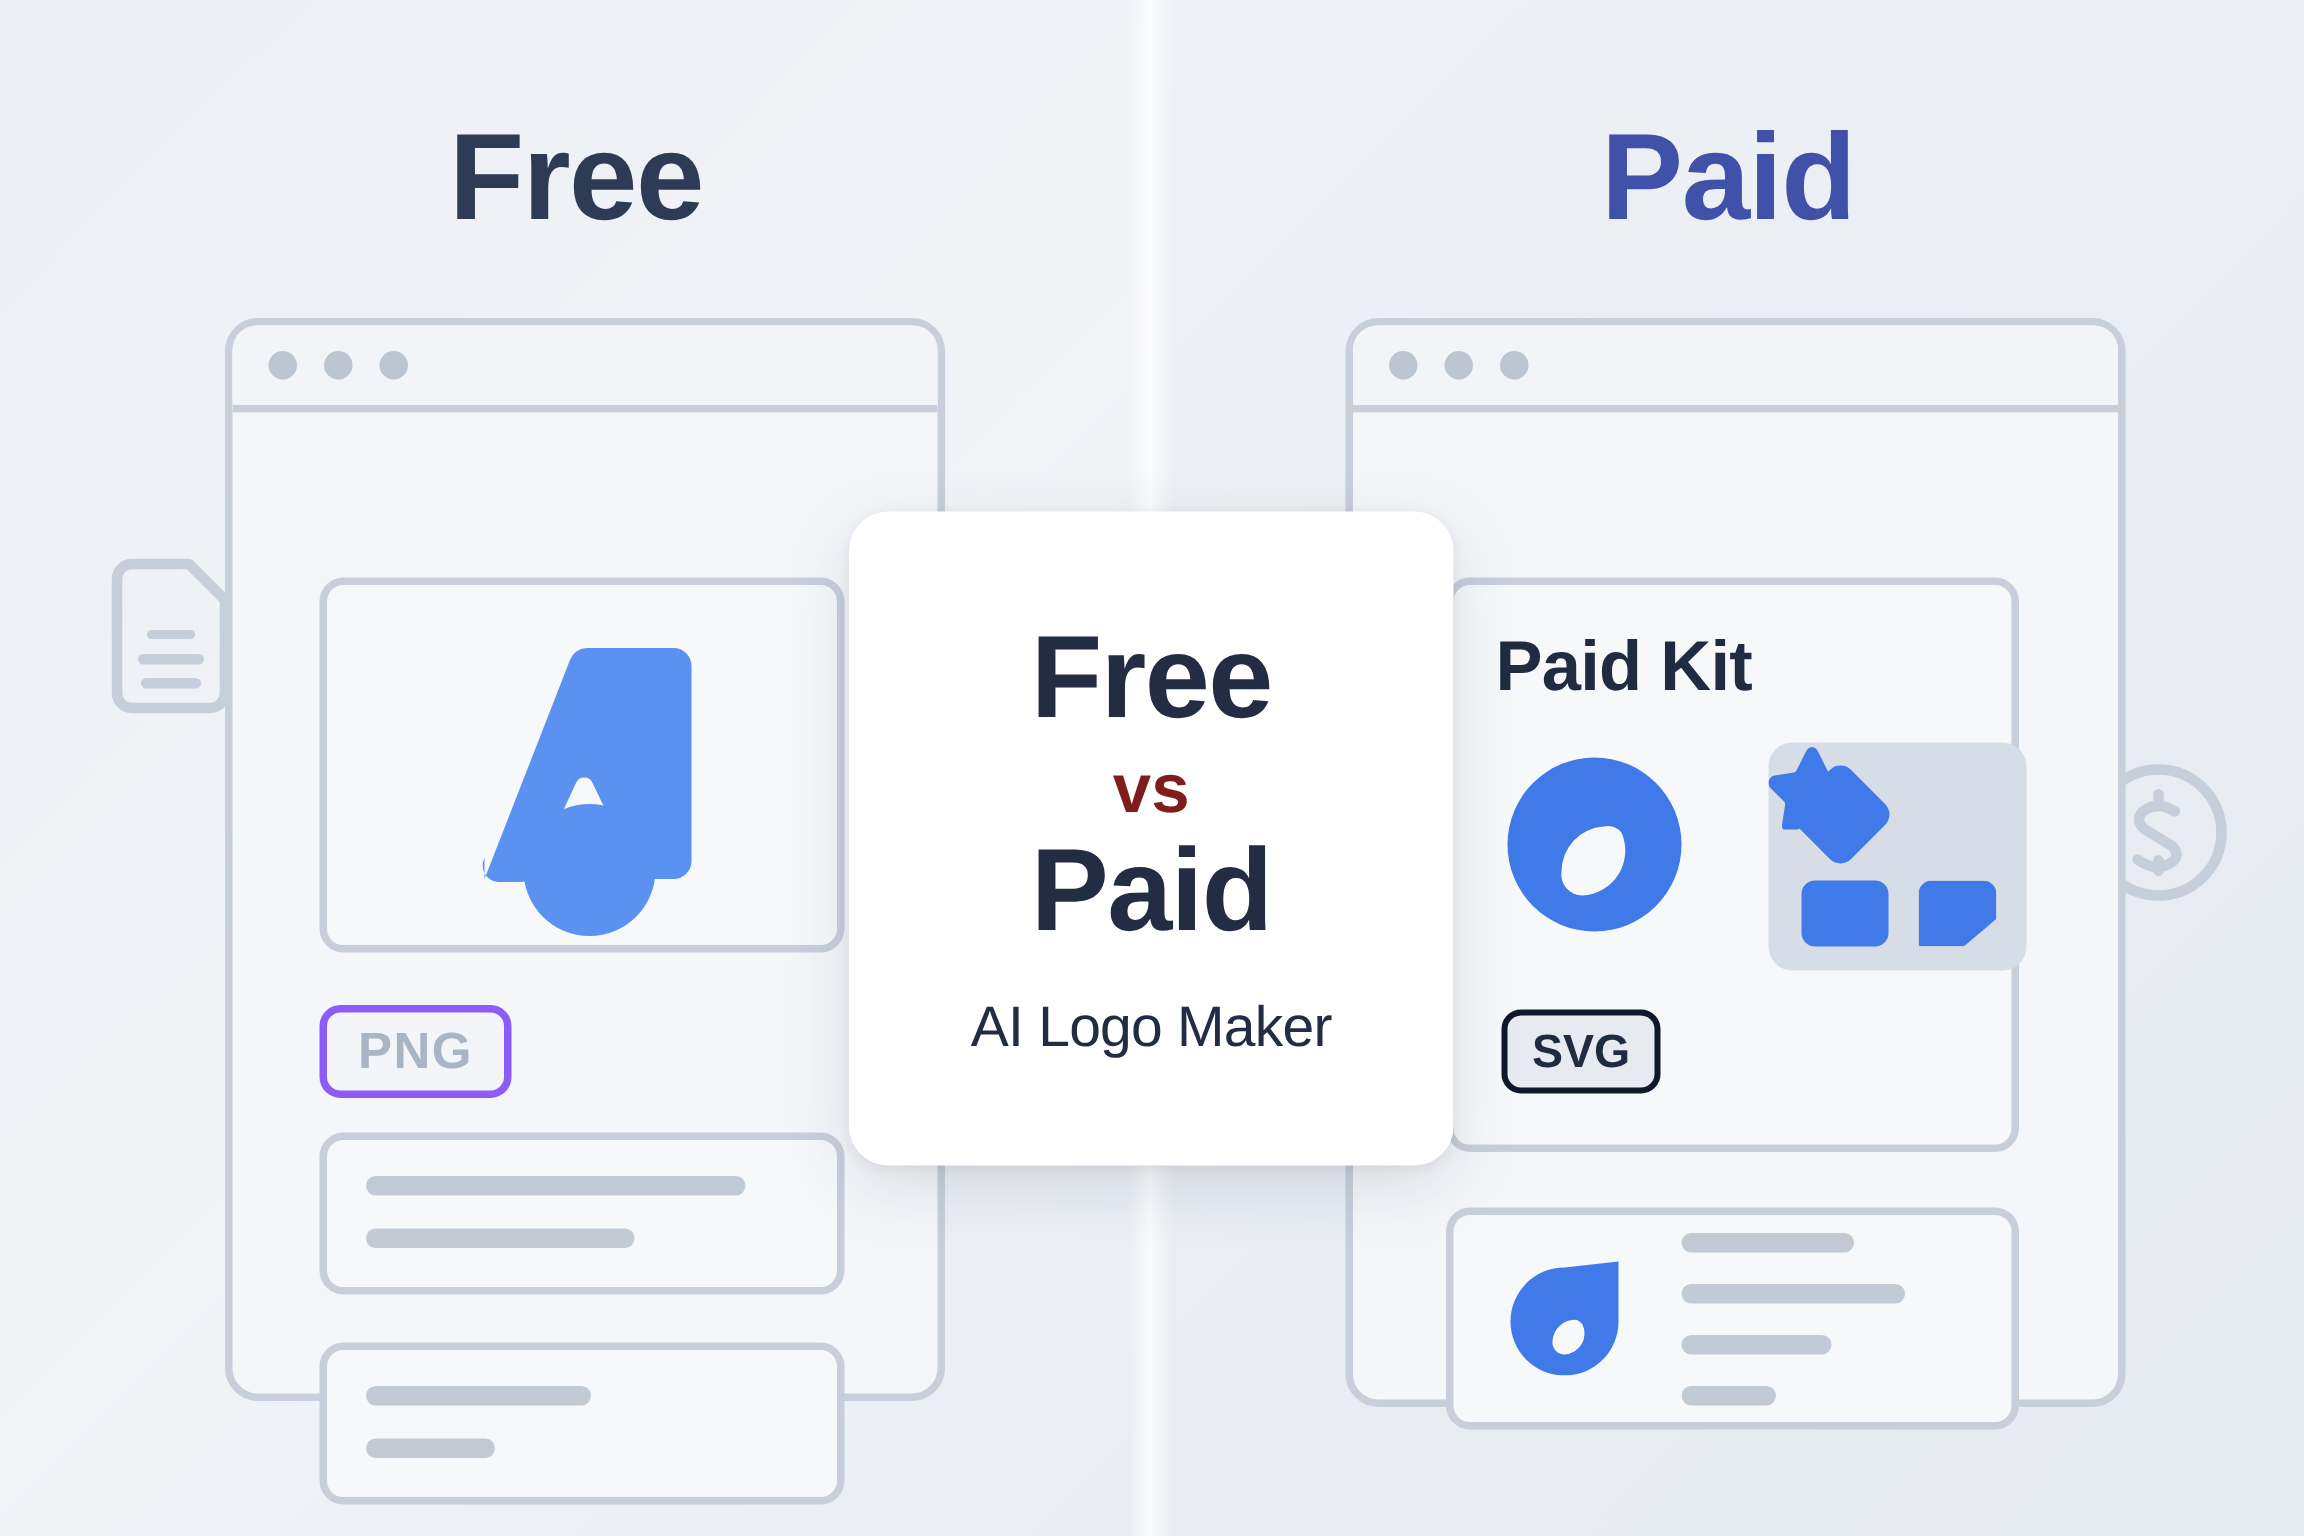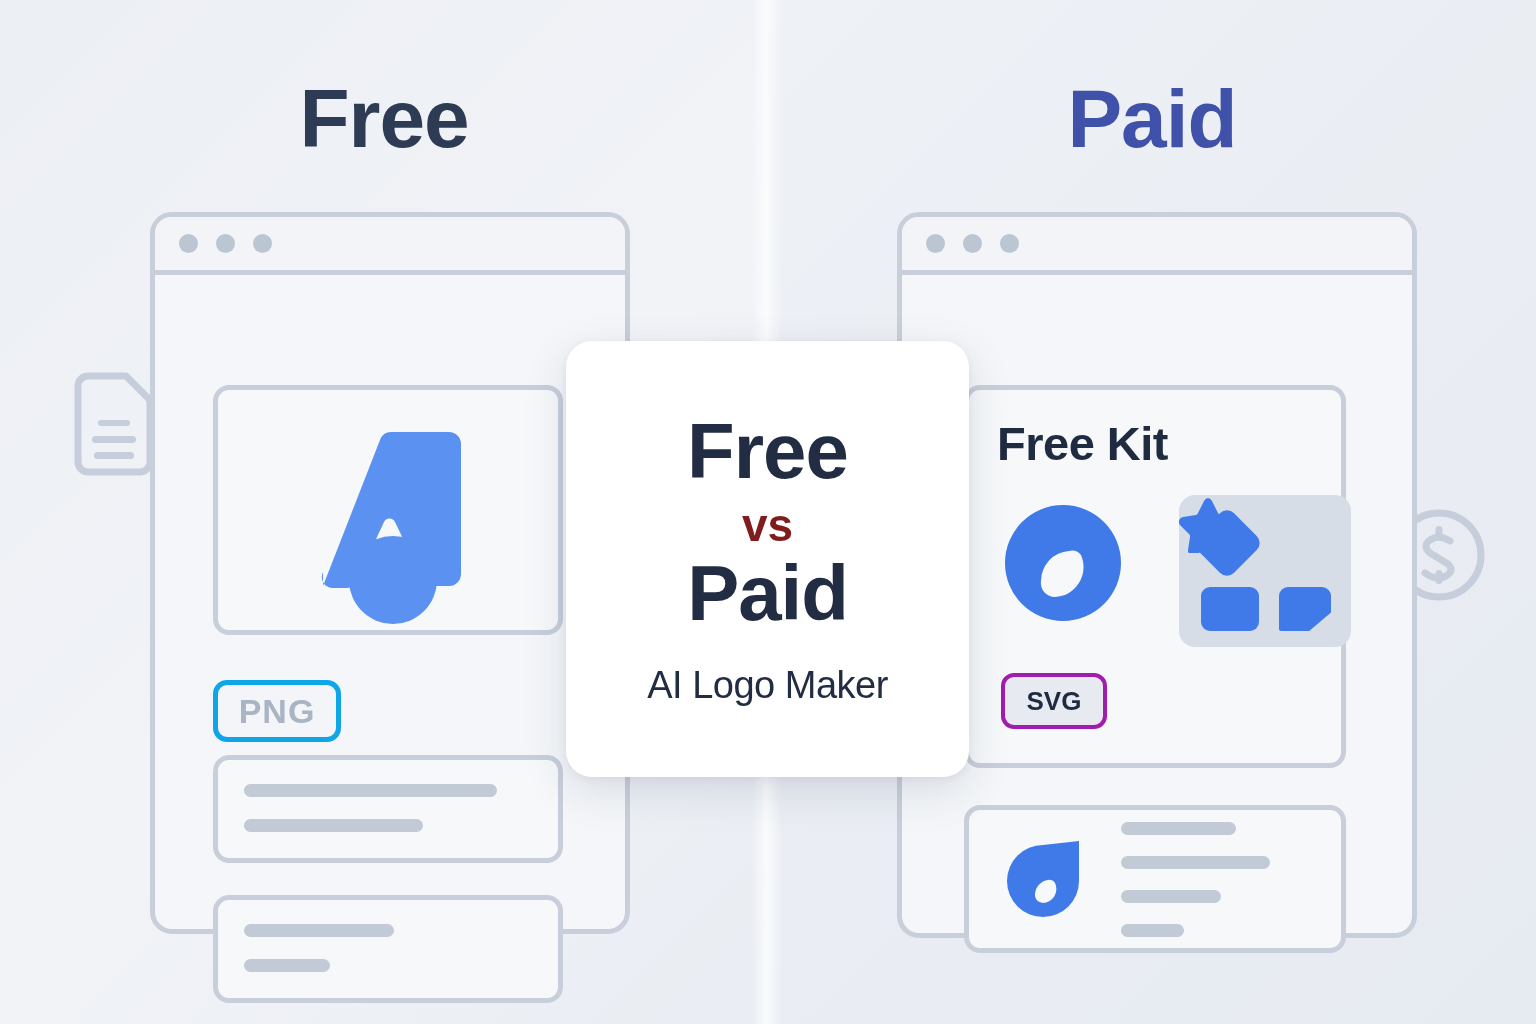--- a/index.html
+++ b/index.html
@@ -33,22 +33,22 @@
   .dot{width:19px;height:19px;border-radius:50%;background:#bcc5d2;}
   .winbody{position:relative;padding:26px 22px;box-sizing:border-box;}
 
   
   .panel{border:5px solid #c8cfda;border-radius:16px;background:#f6f8fa;box-sizing:border-box;}
 
   
   #logo-preview{position:absolute;left:58px;top:110px;width:350px;height:250px;}
   #logo-a-wrap{position:absolute;left:0;top:0;width:100%;height:100%;}
 
-  #png-badge{position:absolute;left:58px;top:405px;width:128px;height:62px;
-             border:5px solid #0ea5e9;border-radius:14px;background:#f3f5f9;
+  #png-badge{position:absolute;left:58px;top:395px;width:128px;height:62px;
+             border:5px solid #8b5cf6;border-radius:14px;background:#f3f5f9;
              display:flex;align-items:center;justify-content:center;
              font-size:34px;font-weight:bold;color:#a9b4c4;letter-spacing:1px;box-sizing:border-box;}
 
   .skel-card{position:absolute;left:58px;width:350px;height:108px;padding:24px 26px;box-sizing:border-box;
              display:flex;flex-direction:column;gap:22px;}
   #skel-1{top:480px;}
   #skel-2{top:620px;}
   .bar{height:13px;border-radius:7px;background:#c2cad6;}
 
   
@@ -62,23 +62,23 @@
   .shape{position:absolute;background:#3f7ae8;}
   #shape-diamond{left:22px;top:22px;width:52px;height:52px;border-radius:10px;transform:rotate(45deg);}
   #shape-square{left:22px;top:92px;width:58px;height:44px;border-radius:9px;}
   #shape-star{left:96px;top:20px;width:58px;height:58px;background:none;}
   #shape-tag{left:100px;top:92px;width:52px;height:44px;
              border-radius:9px 9px 9px 2px;
              clip-path:polygon(0 0,100% 0,100% 58%,58% 100%,0 100%);}
 
   #bk-badges{position:relative;margin-top:18px;height:58px;}
   #svg-badge{position:absolute;left:4px;top:0;width:106px;height:56px;
-             border:4px solid #a21caf;border-radius:13px;background:#e7ebf1;
+             border:4px solid #0f172a;border-radius:13px;background:#e7ebf1;
              display:flex;align-items:center;justify-content:center;
-             font-size:26px;font-weight:bold;color:#1f2b41;box-sizing:border-box;}
+             font-size:31px;font-weight:bold;color:#1f2b41;box-sizing:border-box;}
   #eps-pdf-badge{position:absolute;left:182px;top:2px;width:174px;height:54px;
              border-radius:11px;background:#d5dbe4;
              display:flex;align-items:center;justify-content:center;gap:18px;
              font-size:31px;font-weight:bold;color:#1f2b41;box-sizing:border-box;}
 
   #result-card{position:absolute;left:62px;top:530px;width:382px;height:148px;}
   #rc-inner{position:absolute;inset:0;display:flex;align-items:center;gap:38px;padding:0 34px;box-sizing:border-box;}
   #rc-lines{display:flex;flex-direction:column;gap:21px;flex:1;}
 
   
@@ -162,21 +162,21 @@
 
   <div class="window" id="win-right">
     <div class="titlebar">
       <span class="dot"></span>
       <span class="dot"></span>
       <span class="dot"></span>
     </div>
     <div class="winbody">
 
       <div class="panel" id="brandkit-panel">
-        <div id="brandkit-title">Free Kit</div>
+        <div id="brandkit-title">Paid Kit</div>
 
         <div id="bk-row">
 
           <div id="bk-circle">
             <svg viewBox="0 0 120 120" width="120" height="120">
               <path d="M60 2 a58 58 0 1 0 0 116 a58 58 0 1 0 0 -116 z
                        M78 52 a30 30 0 0 1 -26 42 a14 14 0 0 1 -14 -16 a30 30 0 0 1 28 -30 a12 12 0 0 1 12 4 z" fill="#3f7ae8" fill-rule="evenodd"></path>
             </svg>
           </div>
 

